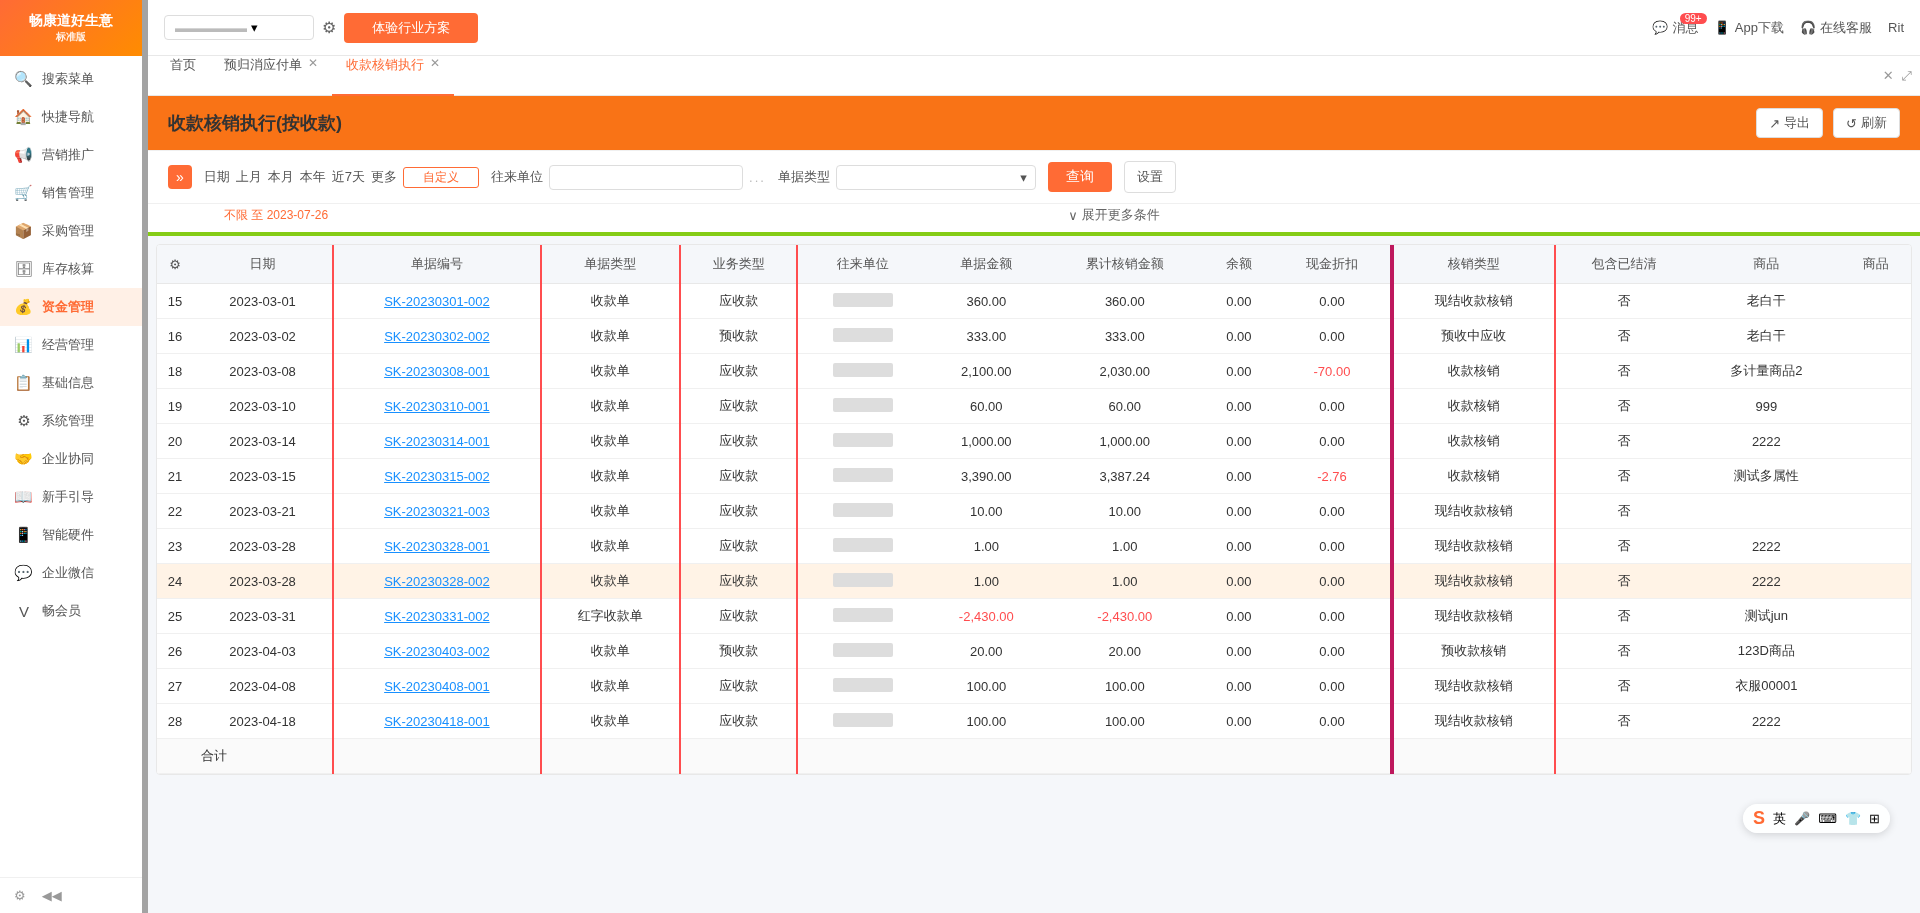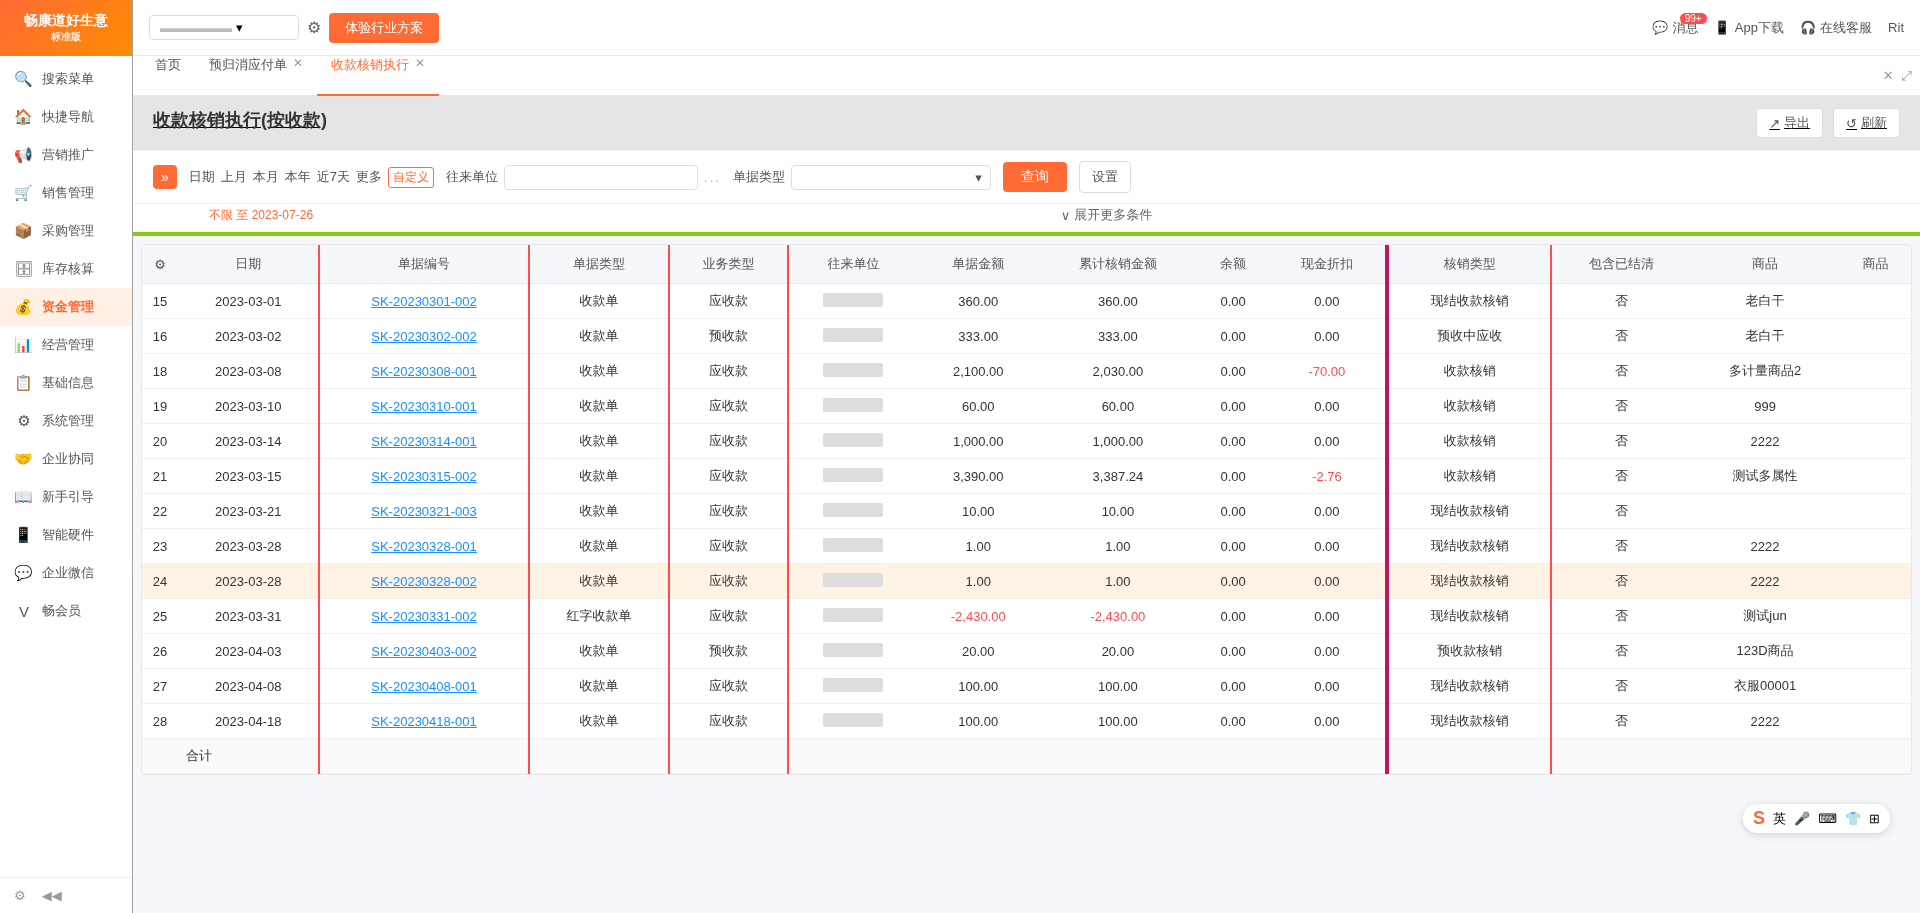--- a/index.html
+++ b/index.html
@@ -1,24 +1,24 @@
 <!DOCTYPE html>
 <html><head>
   <meta charset="utf-8">
   <style>
     * { box-sizing: border-box; margin: 0; padding: 0; font-family: 'Microsoft YaHei', Arial, sans-serif; font-size: 13px; }
     body { display: flex; height: 913px; overflow: hidden; background: #f5f5f5; }
 
     
     .sidebar {
-      width: 133px;
+      width: 148px;
       background: #fff;
       display: flex;
       flex-direction: column;
-      border-right: 1px solid #a3a3a3;
+      border-right: 6px solid #a3a3a3;
       flex-shrink: 0;
       justify-content: flex-end;
     }
     .sidebar-logo {
       background: linear-gradient(135deg, #ff6b35, #ff8c00);
       height: 56px;
       display: flex;
       align-items: center;
       padding: 0 12px;
       color: #fff;
@@ -73,21 +73,21 @@
       padding: 4px 10px;
       cursor: pointer;
       min-width: 150px;
     }
     .topbar-gear { cursor: pointer; color: #666; font-size: 16px; }
     .btn-industry {
       background: #ff6b35;
       color: #fff;
       border: none;
       border-radius: 4px;
-      padding: 6px 16px;
+      padding: 6px 28px;
       cursor: pointer;
       font-size: 13px;
     }
     .topbar-right { display: flex; align-items: center; gap: 16px; color: #555; }
     .notif-btn { position: relative; cursor: pointer; display: flex; align-items: center; gap: 4px; }
     .notif-badge {
       background: #ff4d4f;
       color: #fff;
       border-radius: 10px;
       font-size: 10px;
@@ -121,27 +121,26 @@
     .tab.active { color: #ff6b35; border-bottom: 2px solid #ff6b35; font-weight: 500; }
     .tab .tab-close { color: #999; font-size: 12px; }
     .tab-home { font-weight: 500; }
     .tab-actions { margin-left: auto; display: flex; gap: 8px; color: #999; font-size: 16px; }
 
     
     .content { flex: 1; overflow: auto; background: #f5f7fa; padding: 0; display: flex; flex-direction: column; }
 
     
     .page-header {
-      background: #e5e5e5;
+      background: #f97316;
       padding: 12px 20px;
       display: flex;
-      align-items: flex-start;
+      align-items: center;
       justify-content: space-between;
       border-bottom: 1px solid #f0f0f0;
-      text-decoration: underline;
     }
     .page-title { font-size: 18px; font-weight: bold; color: #333; }
     .page-actions { display: flex; gap: 10px; }
     .btn-export { border: 1px solid #ddd; background: #fff; border-radius: 4px; padding: 5px 12px; cursor: pointer; display: flex; align-items: center; gap: 4px; color: #555; }
     .btn-refresh { border: 1px solid #ddd; background: #fff; border-radius: 4px; padding: 5px 12px; cursor: pointer; display: flex; align-items: center; gap: 4px; color: #555; }
 
     
     .filter-bar {
       background: #fff;
       padding: 10px 20px;
@@ -162,21 +161,21 @@
     }
     .filter-group { display: flex; align-items: center; gap: 6px; }
     .filter-label { color: #555; white-space: nowrap; }
     .filter-date-links { display: flex; gap: 6px; align-items: center; color: #555; }
     .filter-date-links span { cursor: pointer; }
     .custom-btn {
       background: #fff;
       border: 1px solid #ff6b35;
       color: #ff6b35;
       border-radius: 3px;
-      padding: 1px 4px;
+      padding: 1px 19px;
       cursor: pointer;
       font-size: 12px;
     }
     .filter-date-range { color: #ff6b35; font-size: 12px; }
     .filter-input {
       border: 1px solid #ddd;
       border-radius: 4px;
       padding: 4px 8px;
       min-width: 180px;
       outline: none;

